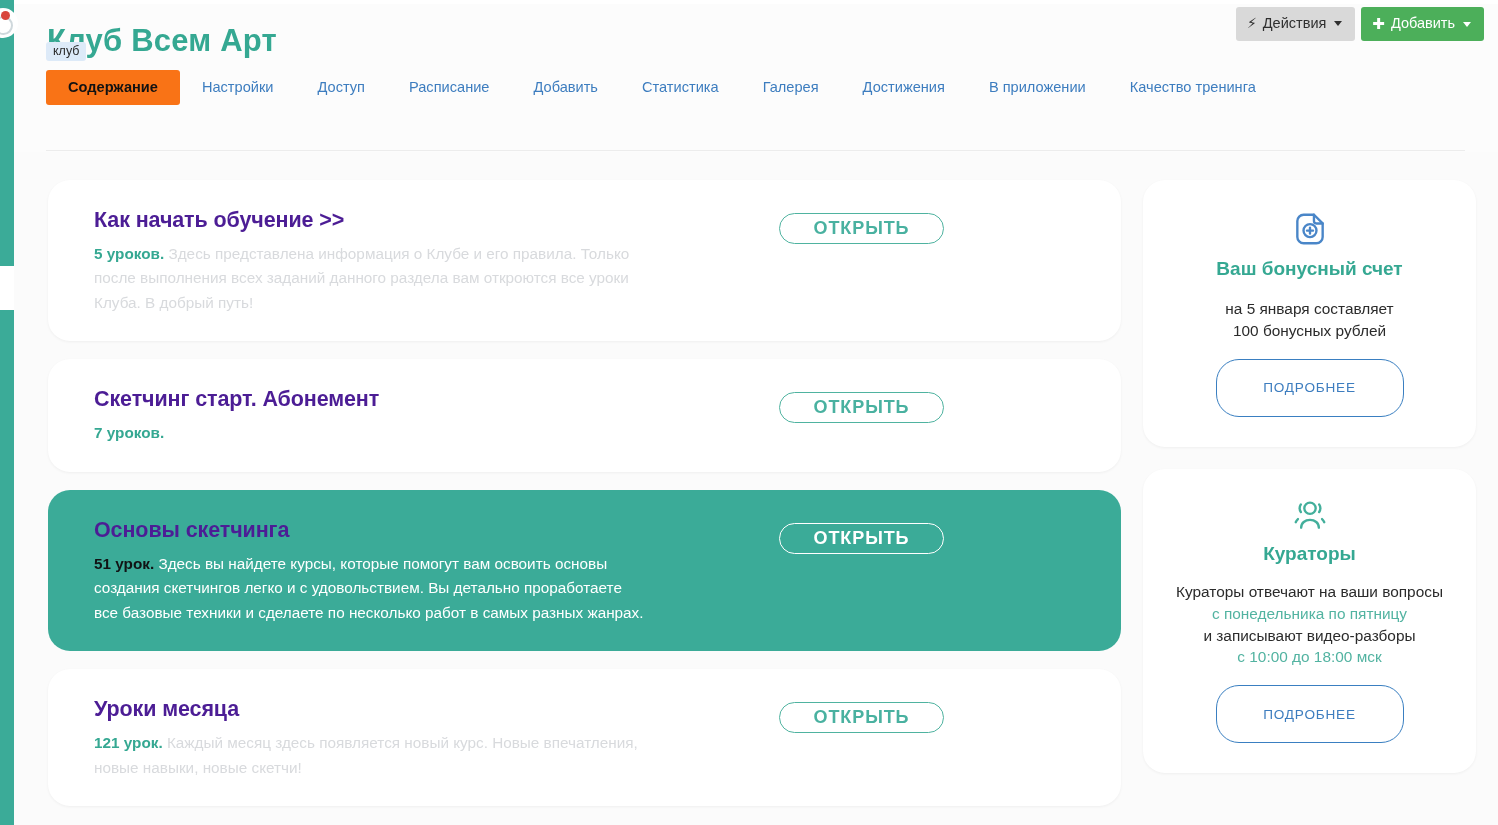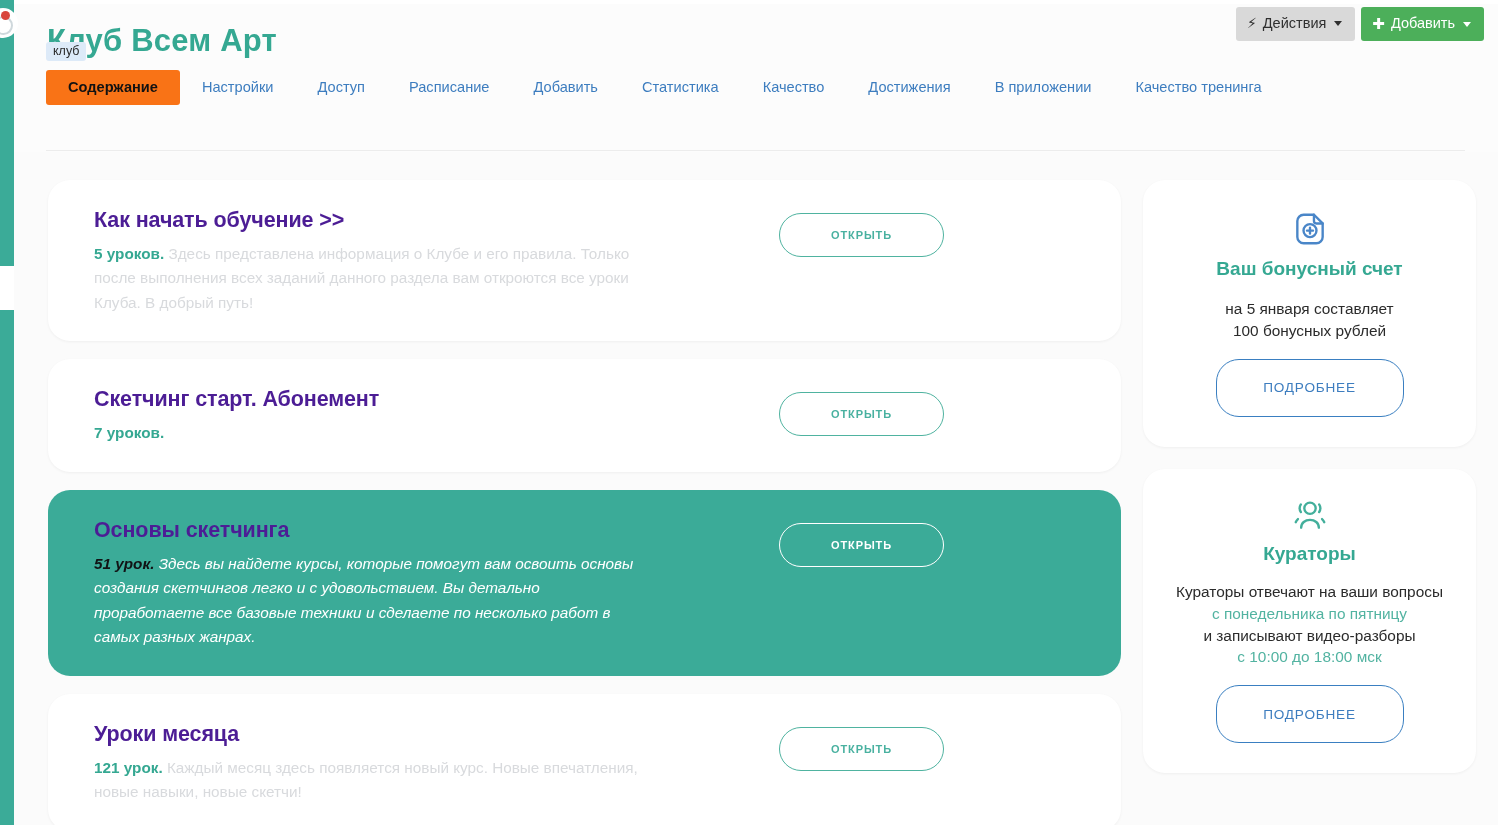--- a/index.html
+++ b/index.html
@@ -195,37 +195,37 @@
     margin: 0 0 9px 0;
     letter-spacing: -0.1px;
   }
   .course-desc {
     font-size: 15.3px;
     line-height: 1.6;
     color: #d8dadd;
     max-width: 556px;
     margin: 0;
   }
-  .course-card.highlight .course-desc { color: #ffffff; font-style: italic; }
+  .course-card.highlight .course-desc { color: #ffffff; }
   .lesson-count {
     color: #35a892;
     font-weight: bold;
   }
   .course-card.highlight .lesson-count { color: #111315; }
   .open-btn {
     position: absolute;
     top: 33px;
     left: 731px;
     width: 165px;
-    height: 44px;
+    height: 31px;
     border-radius: 24px;
     border: 1.6px solid #4fb3a0;
     background: transparent;
     color: #49b1a0;
-    font-size: 11px;
+    font-size: 18px;
     font-weight: bold;
     letter-spacing: 0.9px;
     cursor: pointer;
     font-family: inherit;
   }
   .course-card.highlight .open-btn {
     border-color: #ffffff;
     color: #ffffff;
   }
 
@@ -299,21 +299,21 @@
   </div>
 
   <nav id="tabs">
     <div id="tabs-row">
         <div class="tab active">Содержание</div>
         <div class="tab">Настройки</div>
         <div class="tab">Доступ</div>
         <div class="tab">Расписание</div>
         <div class="tab">Добавить</div>
         <div class="tab">Статистика</div>
-        <div class="tab">Качество</div>
+        <div class="tab">Галерея</div>
         <div class="tab">Достижения</div>
         <div class="tab">В приложении</div>
         <div class="tab">Качество тренинга</div>
       </div>
   </nav>
   <div id="tab-divider"></div>
 
   <div id="content">
     <div id="col-main">
         <div class="course-card">

